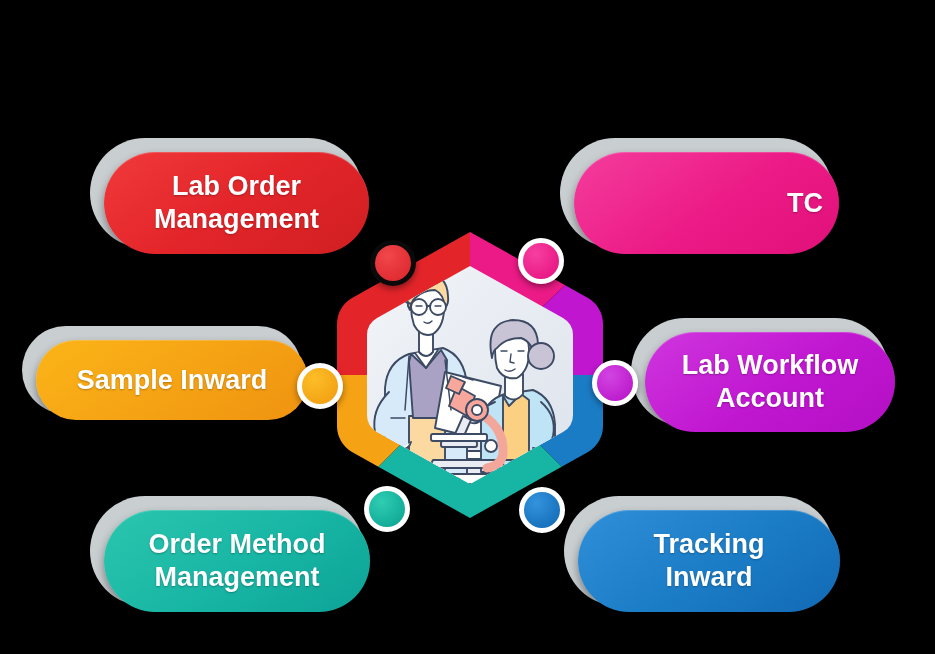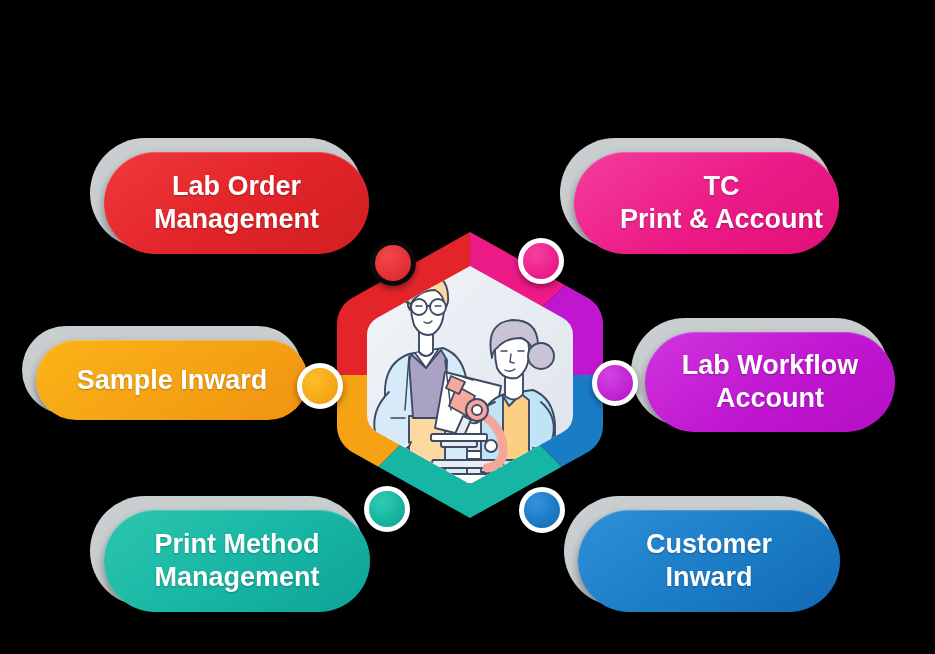--- a/index.html
+++ b/index.html
@@ -77,21 +77,20 @@
         <span class="lbl">Management</span>
       </div>
     </div>
   </div>
 
   <div class="pill-wrap" style="left:574px;top:152px;width:265px;height:102px;">
     <div class="pill-back"></div>
     <div class="pill p-pink">
       <div>
         <span class="lbl">TC</span>
-        <span class="lbl">Print &amp; Account</span>
       </div>
     </div>
   </div>
 
   <div class="pill-wrap" style="left:36px;top:340px;width:272px;height:80px;">
     <div class="pill-back"></div>
     <div class="pill p-orange">
       <div>
         <span class="lbl">Sample Inward</span>
       </div>
@@ -105,31 +104,31 @@
         <span class="lbl">Lab Workflow</span>
         <span class="lbl">Account</span>
       </div>
     </div>
   </div>
 
   <div class="pill-wrap" style="left:104px;top:510px;width:266px;height:102px;">
     <div class="pill-back"></div>
     <div class="pill p-teal">
       <div>
-        <span class="lbl">Print Method</span>
+        <span class="lbl">Order Method</span>
         <span class="lbl">Management</span>
       </div>
     </div>
   </div>
 
   <div class="pill-wrap" style="left:578px;top:510px;width:262px;height:102px;">
     <div class="pill-back"></div>
     <div class="pill p-blue">
       <div>
-        <span class="lbl">Customer</span>
+        <span class="lbl">Tracking</span>
         <span class="lbl">Inward</span>
       </div>
     </div>
   </div>
 
   <div class="hex-stage">
     <svg class="hex-svg" viewBox="0 0 330 330">
       <defs>
         <clipPath id="hexclip">
           <path d="M165 22 L283 88 A30 30 0 0 1 298 114 L298 216 A30 30 0 0 1 283 242

